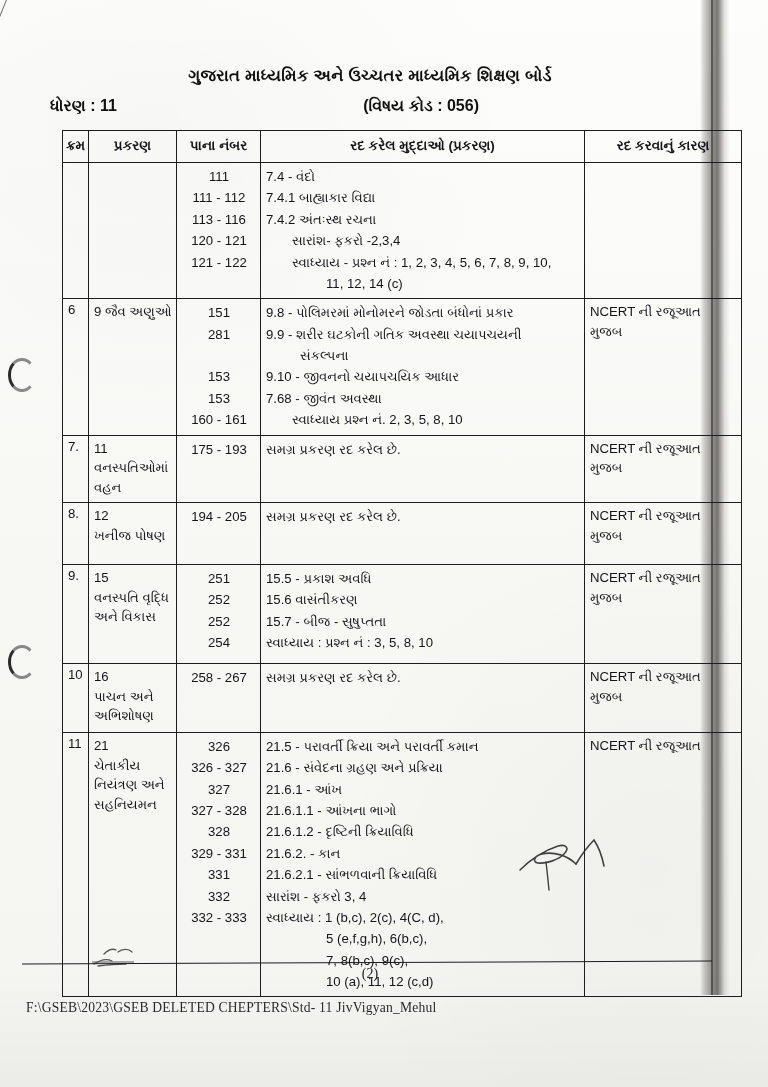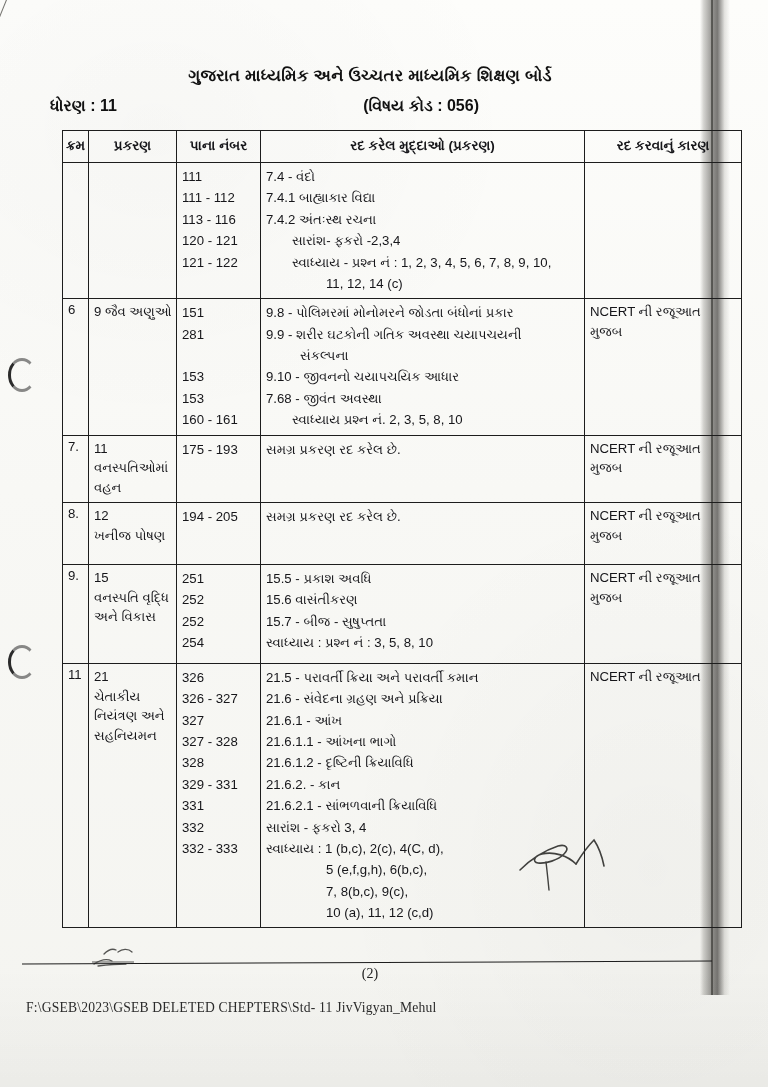--- a/index.html
+++ b/index.html
@@ -138,21 +138,21 @@
     white-space: nowrap;
   }
   col.c-no     { width: 26px;  }
   col.c-chap   { width: 88px;  }
   col.c-page   { width: 84px;  }
   col.c-topics { width: 324px; }
   col.c-reason { width: 157px; }
 
   td.no     { text-align: left;  padding-left: 4px; white-space: nowrap; }
   td.chap   { line-height: 1.5; }
-  td.page   { line-height: 1.62; white-space: nowrap; }
+  td.page   { line-height: 1.62; white-space: nowrap; text-align: center; }
   td.topics { line-height: 1.62; }
   td.reason { line-height: 1.5; }
 
   .pg-line   { display: block; }
   .tp-line   { display: block; }
   .tp-line.ind1 { padding-left: 34px; }
   .tp-line.ind2 { padding-left: 26px; }
   .tp-line.ind3 { padding-left: 60px; }
   .chap-line { display: block; }
   .rs-line   { display: block; }
@@ -340,20 +340,38 @@
               <span class="tp-line">15.5 - પ્રકાશ અવધિ</span>
               <span class="tp-line">15.6 વાસંતીકરણ</span>
               <span class="tp-line">15.7 - બીજ - સુષુપ્તતા</span>
               <span class="tp-line">સ્વાધ્યાય : પ્રશ્ન નં : 3, 5, 8, 10</span>
             </td>
             <td class="reason">
               <span class="rs-line">NCERT ની રજૂઆત</span>
               <span class="rs-line">મુજબ</span>
             </td>
           </tr>
+          <tr style="height: 69px;">
+            <td class="no">10</td>
+            <td class="chap">
+              <span class="chap-line">16</span>
+              <span class="chap-line">પાચન અને</span>
+              <span class="chap-line">અભિશોષણ</span>
+            </td>
+            <td class="page">
+              <span class="pg-line">258 - 267</span>
+            </td>
+            <td class="topics">
+              <span class="tp-line">સમગ્ર પ્રકરણ રદ કરેલ છે.</span>
+            </td>
+            <td class="reason">
+              <span class="rs-line">NCERT ની રજૂઆત</span>
+              <span class="rs-line">મુજબ</span>
+            </td>
+          </tr>
           <tr style="height: 256px;">
             <td class="no">11</td>
             <td class="chap">
               <span class="chap-line">21</span>
               <span class="chap-line">ચેતાકીય</span>
               <span class="chap-line">નિયંત્રણ અને</span>
               <span class="chap-line">સહનિયમન</span>
             </td>
             <td class="page">
               <span class="pg-line">326</span>

